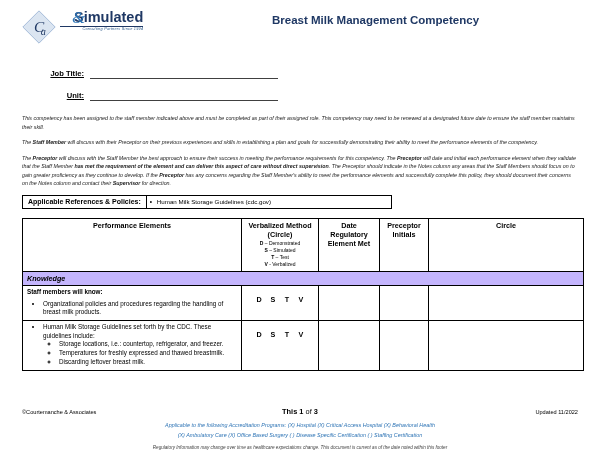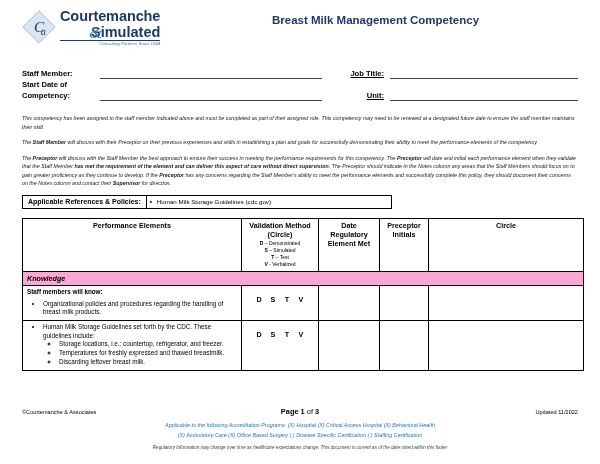--- a/index.html
+++ b/index.html
@@ -197,21 +197,21 @@
   }
   .vm-legend {
     font-size: 5px;
     font-weight: normal;
     line-height: 1.42;
     margin-top: 1.5px;
   }
   .vm-legend b { font-weight: bold; }
 
   tr.section-row td {
-    background: #f9a8d4;
+    background: #c4b5fd;
   }
   .section-label {
     font-size: 7.2px;
     font-weight: bold;
     font-style: italic;
     padding: 1.5px 4px 2px 4px;
   }
 
   .cell-pe {
     font-size: 6.3px;
@@ -285,43 +285,28 @@
 <div class="page">
 
   <div class="header">
     <div class="logo-block">
       <svg class="logo-badge" viewBox="0 0 40 40">
         <polygon points="20,1 39,20 20,39 1,20" fill="#dbe5f1" stroke="#9bb4d4" stroke-width="1"></polygon>
         <text x="20" y="26" font-family="Liberation Serif, serif" font-style="italic" font-size="18" fill="#1f3864" text-anchor="middle">C</text>
         <text x="25" y="29" font-family="Liberation Serif, serif" font-style="italic" font-size="12" fill="#1f3864" text-anchor="middle">a</text>
       </svg>
       <div class="logo-text">
-        <div class="logo-line1">Courtemanche</div>
         <div class="logo-line2"><span class="logo-amp">&amp;</span><span>Simulated</span></div>
         <div class="logo-tag">Consulting Partners Since 1994</div>
       </div>
     </div>
     <div class="doc-title">Breast Milk Management Competency</div>
   </div>
 
   <div class="fields">
-    <div class="fields-col fields-left">
-      <div class="field-row">
-        <div class="field-label">Staff Member:</div>
-        <div class="field-line"></div>
-      </div>
-      <div class="field-row">
-        <div class="field-label">Start Date of</div>
-        <div class="field-line blank"></div>
-      </div>
-      <div class="field-row">
-        <div class="field-label">Competency:</div>
-        <div class="field-line"></div>
-      </div>
-    </div>
     <div class="fields-col fields-right">
       <div class="field-row">
         <div class="field-label right-al">Job Title:</div>
         <div class="field-line"></div>
       </div>
       <div class="field-gap"></div>
       <div class="field-row">
         <div class="field-label right-al">Unit:</div>
         <div class="field-line"></div>
       </div>
@@ -340,21 +325,21 @@
   </div>
 
   <table class="comp">
     <thead>
       <tr>
         <th class="col-pe">
           <div class="th-inner">Performance Elements</div>
         </th>
         <th class="col-vm">
           <div class="th-inner">
-            <div>Validation Method</div>
+            <div>Verbalized Method</div>
             <div>(Circle)</div>
             <div class="vm-legend">
               <div><b>D</b><span> – </span><span>Demonstrated</span></div>
               <div><b>S</b><span> – </span><span>Simulated</span></div>
               <div><b>T</b><span> – </span><span>Test</span></div>
               <div><b>V</b><span> - </span><span>Verbalized</span></div>
             </div>
           </div>
         </th>
         <th class="col-date">
@@ -438,21 +423,21 @@
         <td>
           <div class="cell-pe cell-blank"></div>
         </td>
       </tr>
     </tbody>
   </table>
 
   <div class="footer">
     <div class="footer-line1">
       <div class="foot-left">©Courtemanche &amp; Associates</div>
-      <div class="foot-mid"><b>Page</b> <b>1</b> <span>of</span> <b>3</b></div>
+      <div class="foot-mid"><b>This</b> <b>1</b> <span>of</span> <b>3</b></div>
       <div class="foot-right">Updated 11/2022</div>
     </div>
     <div class="footer-accred">
       <div>Applicable to the following Accreditation Programs: (X) Hospital   (X) Critical Access Hospital  (X) Behavioral Health</div>
       <div>(X) Ambulatory Care   (X) Office Based Surgery  ( ) Disease Specific Certification  ( ) Staffing Certification</div>
     </div>
     <div class="footer-reg">Regulatory Information may change over time as healthcare expectations change. This document is current as of the date noted within this footer</div>
   </div>
 
 </div>

